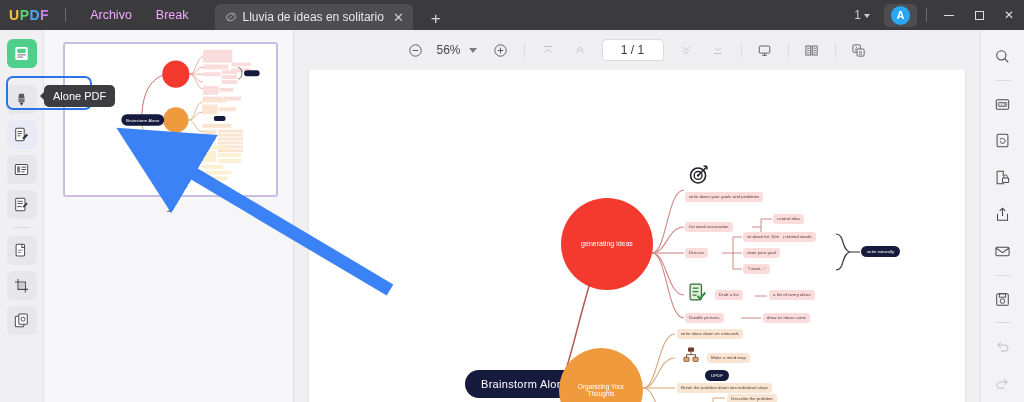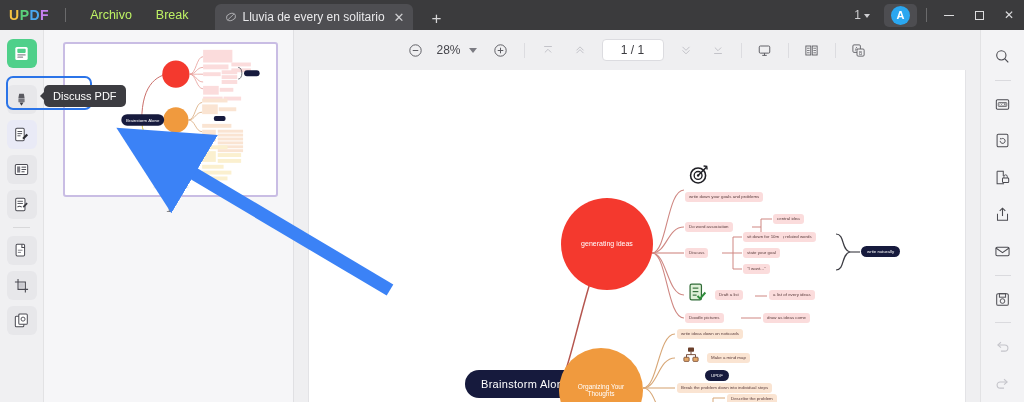--- a/index.html
+++ b/index.html
@@ -14,21 +14,21 @@
   
   .titlebar{
     position:absolute; left:0; top:0; width:1024px; height:30px;
     background:#3b3b3d; display:flex; align-items:center; z-index:30;
   }
   .logo{ display:flex; align-items:center; margin-left:9px; font-weight:bold; font-size:14px; letter-spacing:.5px; }
   .logo span{ display:inline-block; }
   .logo .l1{ color:#f5c243; } .logo .l2{ color:#5ad17a; }
   .logo .l3{ color:#4aa8f0; } .logo .l4{ color:#c77ff0; }
   .tb-sep{ width:1px; height:14px; background:#6a6a6c; margin:0 12px 0 16px; }
-  .menu-item{ color:#bef264; font-size:12.5px; padding:4px 12px; border-radius:4px; cursor:default; }
+  .menu-item{ color:#f0abfc; font-size:12.5px; padding:4px 12px; border-radius:4px; cursor:default; }
   .tabs{ display:flex; align-items:flex-end; height:30px; margin-left:14px; }
   .tab{
     display:flex; align-items:center; gap:6px; height:26px; padding:0 9px 0 10px;
     background:#4e4e52; border-radius:6px 6px 0 0; color:#e9e9eb; font-size:12px;
     max-width:230px;
   }
   .tab .tabicon{ width:12px; height:12px; opacity:.75; flex:0 0 auto; }
   .tab .tablabel{ white-space:nowrap; overflow:hidden; text-overflow:ellipsis; }
   .tab .tabclose{ font-size:13px; color:#cfcfd2; margin-left:3px; line-height:1; }
   .newtab{ color:#d6d6d8; font-size:17px; margin-left:12px; line-height:1; padding:0 6px 3px; }
@@ -163,21 +163,21 @@
     <div class="tb-sep"></div>
     <div class="menu-item">Archivo</div>
     <div class="menu-item">Break</div>
 
     <div class="tabs">
       <div class="tab">
         <svg class="tabicon" viewBox="0 0 16 16">
           <ellipse cx="8" cy="8" rx="6.2" ry="4.6" fill="none" stroke="#cfcfd2" stroke-width="1.2" transform="rotate(-20 8 8)"></ellipse>
           <line x1="3.4" y1="12.2" x2="12.4" y2="3.6" stroke="#cfcfd2" stroke-width="1.2"></line>
         </svg>
-        <span class="tablabel">Lluvia de every en solitario</span>
+        <span class="tablabel">Lluvia de ideas en solitario</span>
         <span class="tabclose">✕</span>
       </div>
       <div class="newtab">+</div>
     </div>
 
     <div class="tb-right">
       <div class="page-count">
         <span>1</span>
         <span class="chev"></span>
       </div>
@@ -270,21 +270,21 @@
     <div class="rail-btn">
       <svg width="17" height="17" viewBox="0 0 22 22">
         <rect x="3" y="5.5" width="11" height="13.5" rx="1.3" fill="#fff" stroke="#4a4a52" stroke-width="1.3"></rect>
         <rect x="7.5" y="2.5" width="11" height="13.5" rx="1.3" fill="#fff" stroke="#4a4a52" stroke-width="1.3"></rect>
         <circle cx="13" cy="9.2" r="2.6" fill="none" stroke="#4a4a52" stroke-width="1.2"></circle>
       </svg>
     </div>
   </div>
 
   <div class="rail-sel-box"></div>
-  <div class="tooltip">Discuss PDF</div>
+  <div class="tooltip">Alone PDF</div>
 
   <div class="thumbpanel">
     <div class="thumb">
       <svg viewBox="0 0 215 155" width="211" height="151">
 
         <path d="M78 78 C78 40 95 30 112 30" fill="none" stroke="#c86b66" stroke-width="1"></path>
         <path d="M78 78 L78 78" fill="none" stroke="#d49a4e" stroke-width="1"></path>
         <path d="M78 78 C78 100 95 110 112 110" fill="none" stroke="#d8c23c" stroke-width="1"></path>
         <path d="M78 78 C86 78 96 78 104 78" fill="none" stroke="#d49a4e" stroke-width="1"></path>
 
@@ -356,21 +356,21 @@
 
   <div class="docarea">
 
     <div class="toolbar">
       <div class="tbtn">
         <svg width="15" height="15" viewBox="0 0 20 20">
           <circle cx="10" cy="10" r="7.6" fill="none" stroke="#5d5d63" stroke-width="1.3"></circle>
           <line x1="6.3" y1="10" x2="13.7" y2="10" stroke="#5d5d63" stroke-width="1.4"></line>
         </svg>
       </div>
-      <div class="zoomval">28%</div>
+      <div class="zoomval">56%</div>
       <div class="caret"></div>
       <div class="tbtn">
         <svg width="15" height="15" viewBox="0 0 20 20">
           <circle cx="10" cy="10" r="7.6" fill="none" stroke="#5d5d63" stroke-width="1.3"></circle>
           <line x1="6.3" y1="10" x2="13.7" y2="10" stroke="#5d5d63" stroke-width="1.4"></line>
           <line x1="10" y1="6.3" x2="10" y2="13.7" stroke="#5d5d63" stroke-width="1.4"></line>
         </svg>
       </div>
 
       <div class="vsep"></div>

